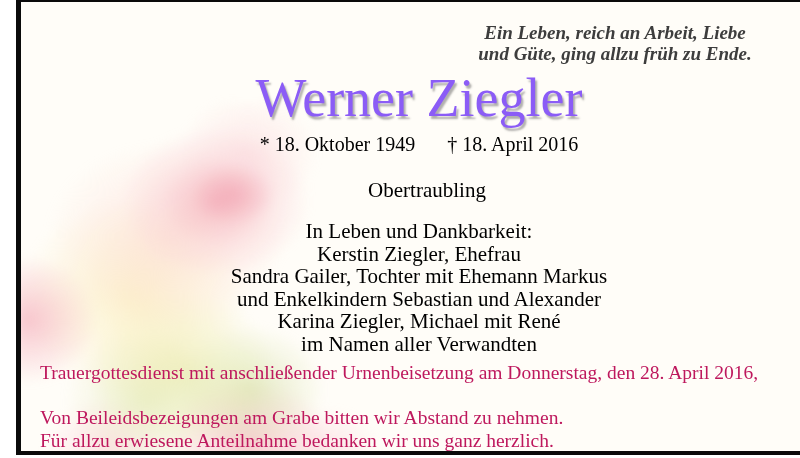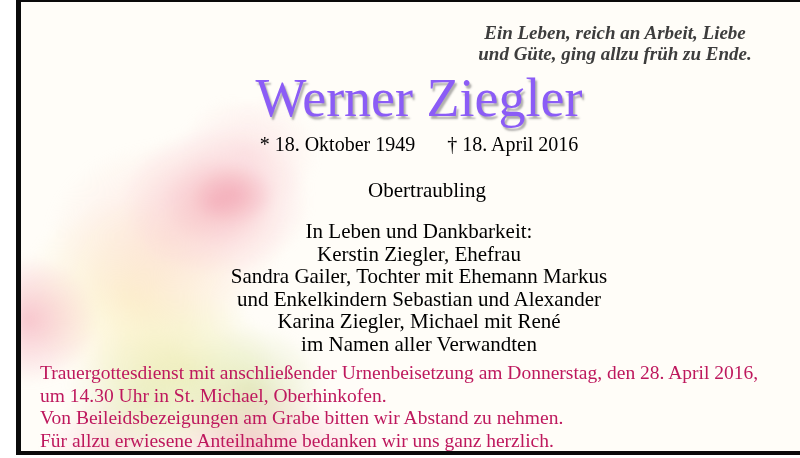--- a/index.html
+++ b/index.html
@@ -115,21 +115,20 @@
       <div>In Leben und Dankbarkeit:</div>
       <div>Kerstin Ziegler, Ehefrau</div>
       <div>Sandra Gailer, Tochter mit Ehemann Markus</div>
       <div>und Enkelkindern Sebastian und Alexander</div>
       <div>Karina Ziegler, Michael mit René</div>
       <div>im Namen aller Verwandten</div>
     </div>
 
     <div class="txt para service">
       <div>Trauergottesdienst mit anschließender Urnenbeisetzung am Donnerstag, den 28. April 2016,</div>
-      <div>um 14.30 Uhr in St. Michael, Oberhinkofen.</div>
     </div>
 
     <div class="txt para closing">
       <div>Von Beileidsbezeigungen am Grabe bitten wir Abstand zu nehmen.</div>
       <div>Für allzu erwiesene Anteilnahme bedanken wir uns ganz herzlich.</div>
     </div>
 
   </div>
 </div>
 

